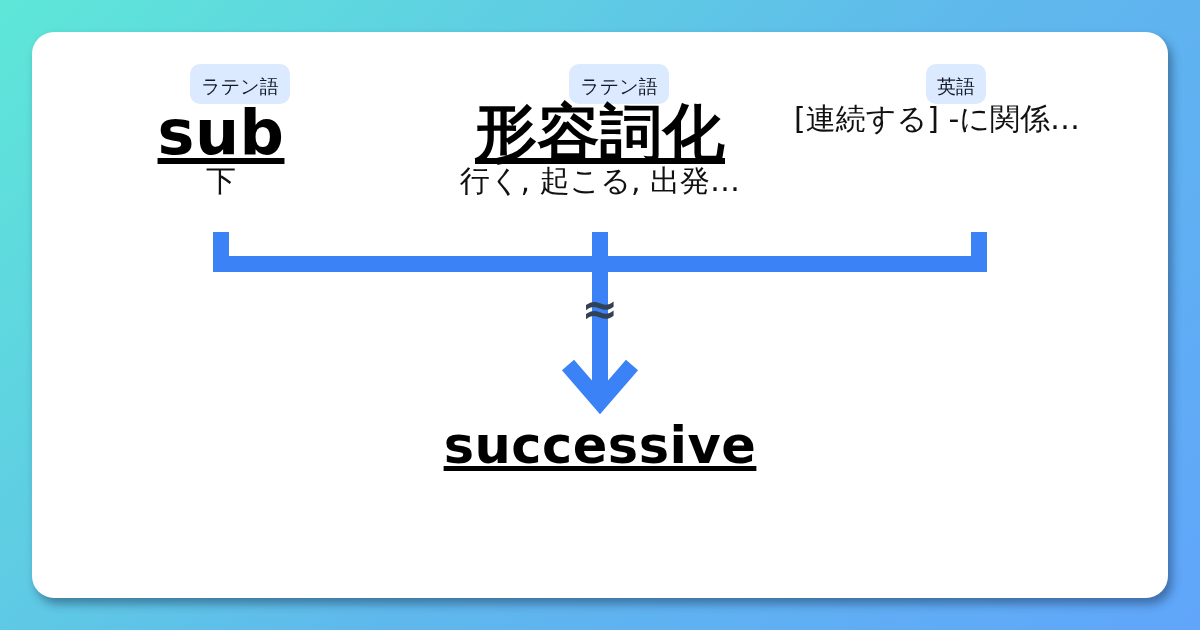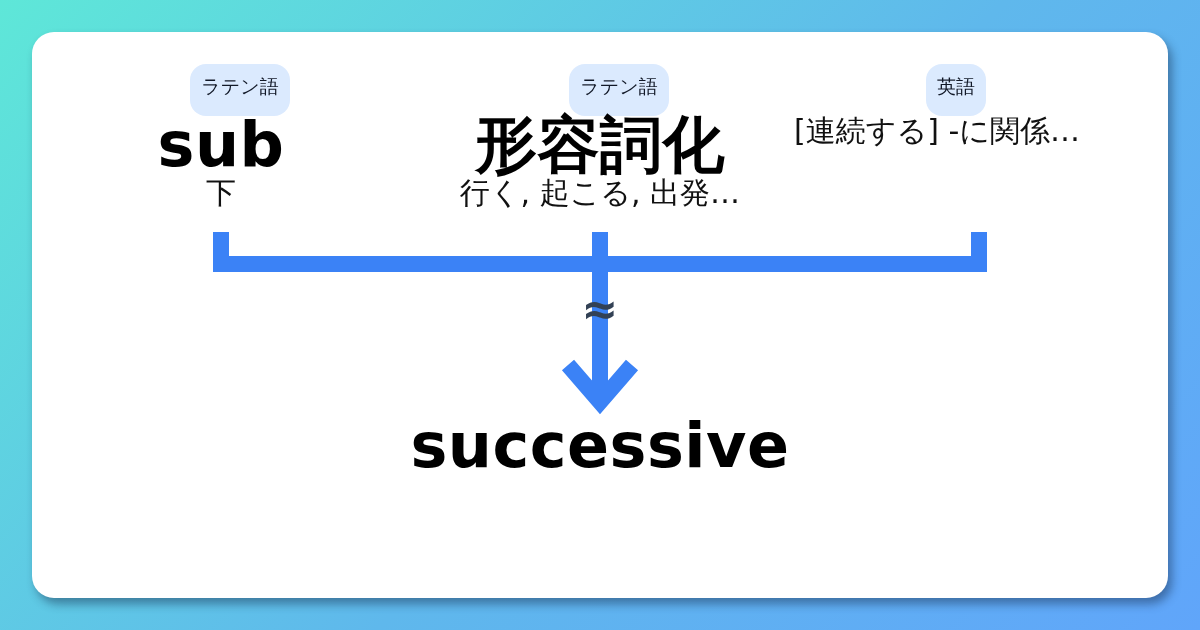--- a/index.html
+++ b/index.html
@@ -13,43 +13,43 @@
     position: absolute; left: 32px; top: 32px; width: 1136px; height: 566px;
     background: #ffffff; border-radius: 22px;
     box-shadow: 4px 6px 10px rgba(20, 40, 70, 0.45);
   }
   .part {
     position: absolute; top: 32px; width: 360px; text-align: center;
     transform: translateX(-50%);
   }
   .badge {
     display: inline-block; background: #dbeafe; color: #111827;
-    font-size: 19px; line-height: 20px; padding: 12px 11px 20px 11px;
-    border-radius: 16px;
+    font-size: 19px; line-height: 20px; padding: 12px 11px 8px 11px;
+    border-radius: 10px;
     margin-left: 38px;
   }
   .word {
     font-weight: bold; font-size: 62px; line-height: 66px; color: #000;
-    margin-top: -4px; letter-spacing: 0.5px;
+    margin-top: -4px; letter-spacing: 0.5px; text-decoration: underline;
   }
   .meaning {
     font-size: 30px; line-height: 34px; color: #111; margin-top: -2px;
     white-space: nowrap;
   }
   .diagram { position: absolute; left: 0; top: 0; width: 1136px; height: 566px; pointer-events: none; }
   .approx {
     position: absolute; left: 568px; top: 255px; width: 0; text-align: center;
     font-size: 44px; line-height: 44px; color: #334155; font-weight: bold;
   }
   .approx span { display: inline-block; transform: translateX(-50%); }
   .result {
     position: absolute; left: 568px; top: 374px; transform: translateX(-50%);
     text-align: center; width: 600px;
   }
-  .result .word { font-size: 62px; line-height: 80px; margin-top: 0; }
+  .result .word { font-size: 51px; line-height: 80px; margin-top: 0; }
   .result .meaning { font-size: 30px; line-height: 38px; }
 </style>
 </head>
 <body>
 
 <div class="card">
 
   <svg class="diagram" viewBox="0 0 1136 566" width="1136" height="566">
     <g fill="#3b82f6">
       <rect x="181" y="200" width="16" height="40"></rect>

